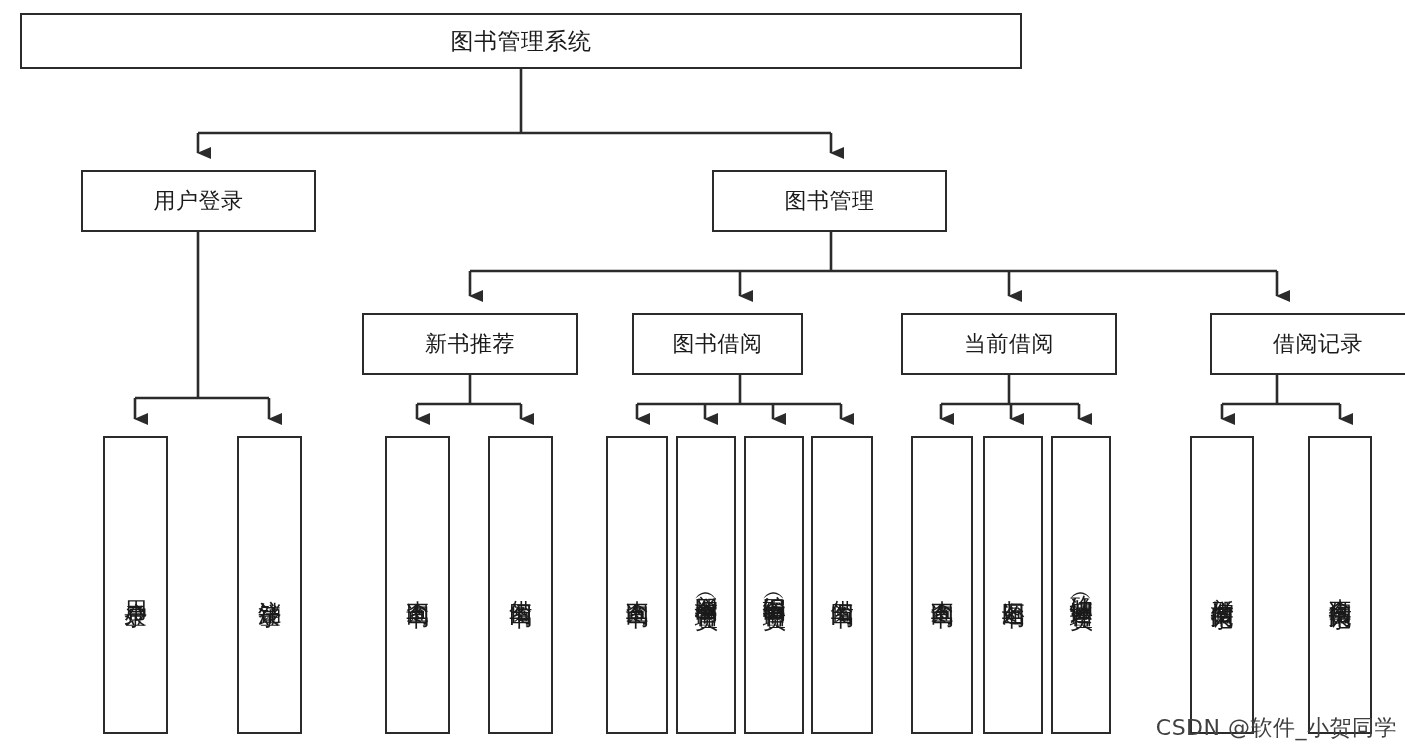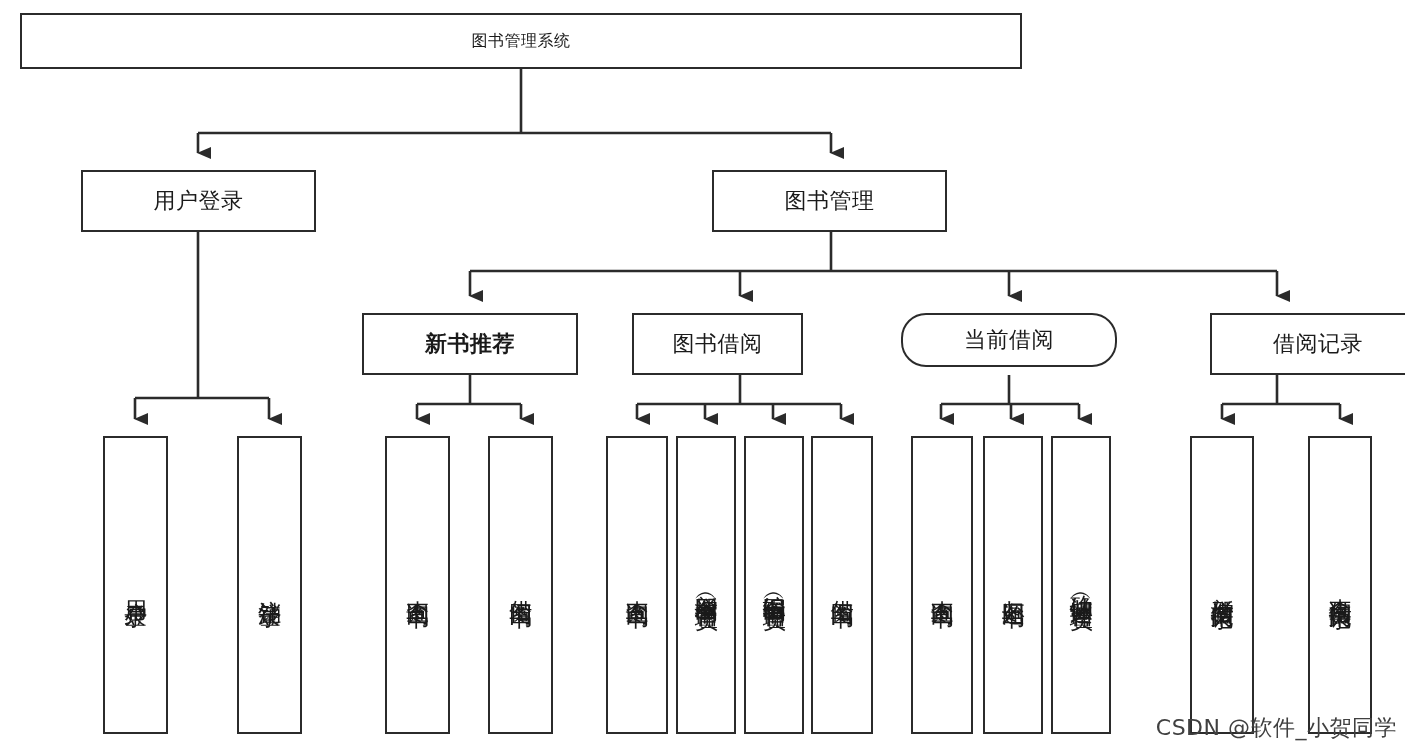--- a/index.html
+++ b/index.html
@@ -40,21 +40,21 @@
     display: block;
     text-align: center;
     line-height: 1.08;
     white-space: pre;
   }
   .node.horizontal .node-label {
     font-size: 22px;
     letter-spacing: 0.5px;
   }
   .node.root .node-label {
-    font-size: 16px;
+    font-size: 23px;
   }
   .node.vertical {
     align-items: center;
     justify-content: center;
     padding-top: 6px;
     padding-bottom: 4px;
   }
   .node.vertical .node-label {
     writing-mode: vertical-rl;
     text-orientation: upright;
@@ -132,27 +132,27 @@
     <span class="node-label">图书管理系统</span>
   </div>
 
   <div class="node horizontal" style="left:81px; top:170px; width:235px; height:62px;">
     <span class="node-label">用户登录</span>
   </div>
   <div class="node horizontal" style="left:712px; top:170px; width:235px; height:62px;">
     <span class="node-label">图书管理</span>
   </div>
 
-  <div class="node horizontal" style="left:362px; top:313px; width:216px; height:62px;font-weight:bold;">
+  <div class="node horizontal" style="left:362px; top:313px; width:216px; height:62px;">
     <span class="node-label">新书推荐</span>
   </div>
   <div class="node horizontal" style="left:632px; top:313px; width:171px; height:62px;">
     <span class="node-label">图书借阅</span>
   </div>
-  <div class="node horizontal" style="left:901px; top:313px; width:216px; height:54px;border-radius:25px;">
+  <div class="node horizontal" style="left:901px; top:313px; width:216px; height:62px;">
     <span class="node-label">当前借阅</span>
   </div>
   <div class="node horizontal" style="left:1170px; top:313px; width:216px; height:62px;margin-left:40px;">
     <span class="node-label">借阅记录</span>
   </div>
 
   <div class="node vertical" style="left:103px; top:436px; width:65px; height:298px;">
     <span class="node-label">用户登录</span>
   </div>
   <div class="node vertical" style="left:237px; top:436px; width:65px; height:298px;">

